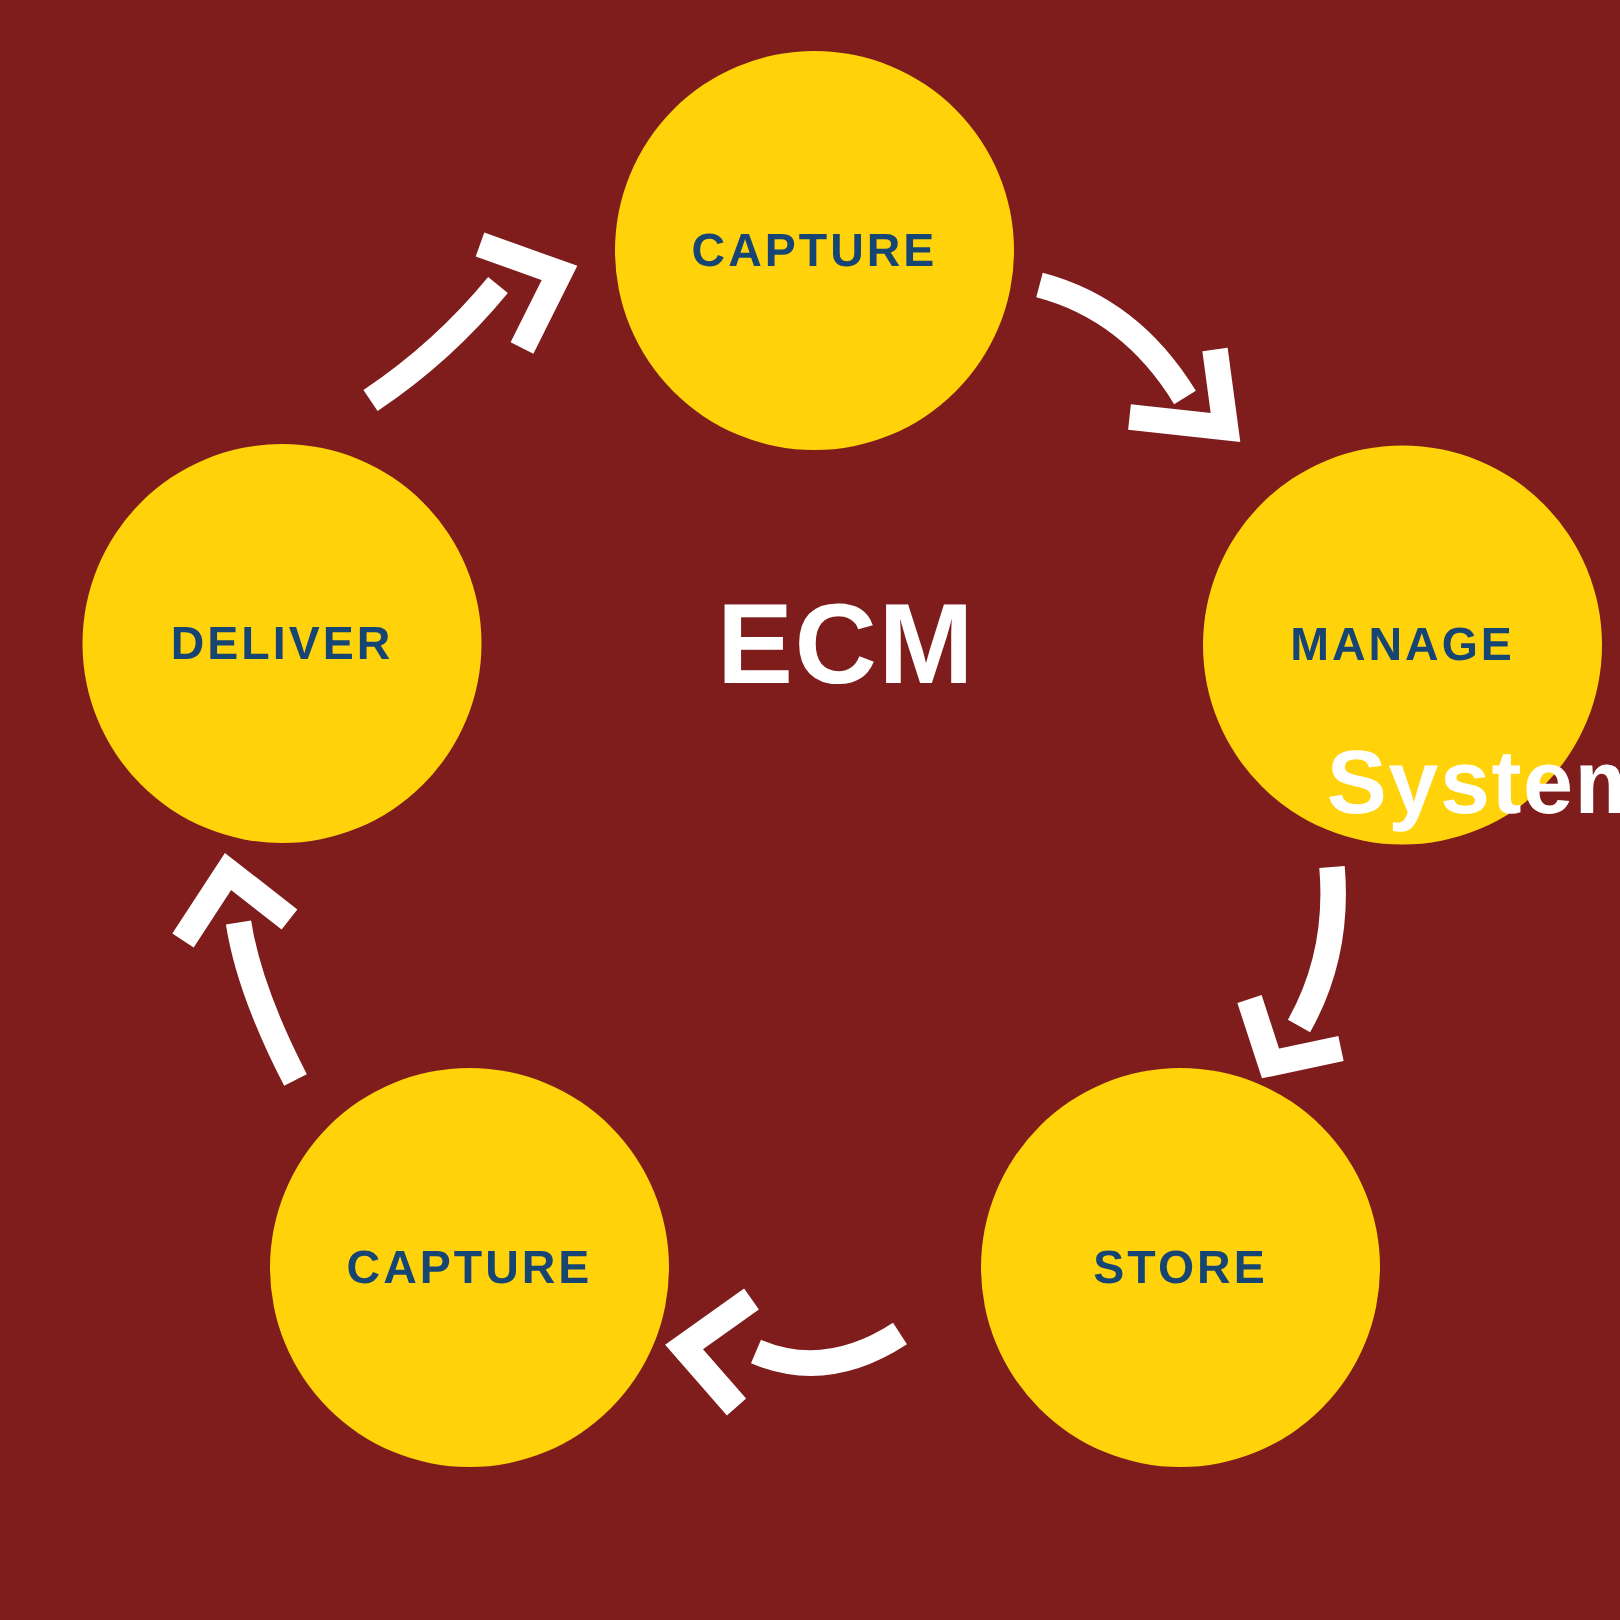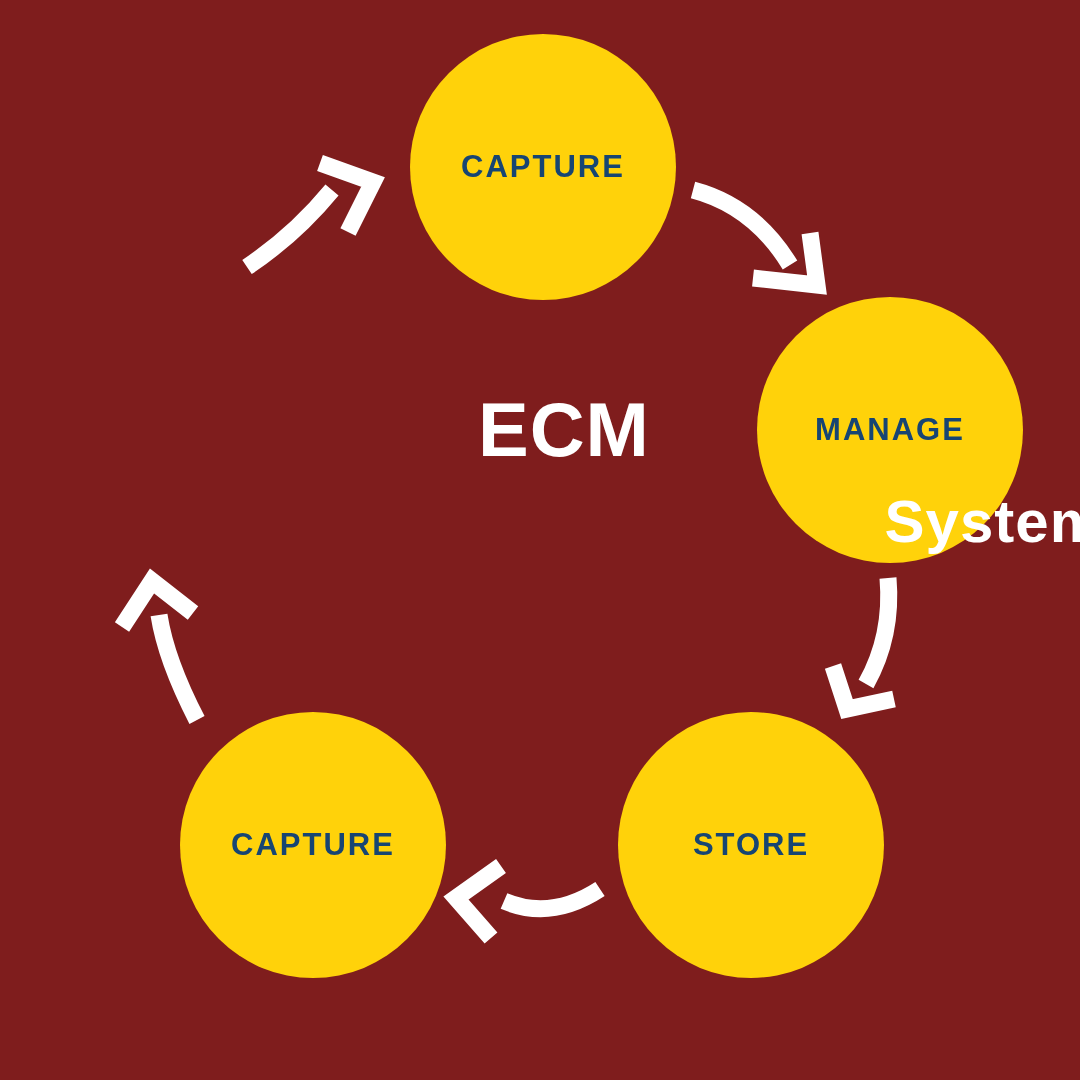--- a/index.html
+++ b/index.html
@@ -40,22 +40,22 @@
     justify-content: center;
   }
   .node-label {
     color: #174573;
     font-size: 31px;
     font-weight: 700;
     letter-spacing: 2px;
     text-align: center;
   }
   .node-capture  { left: 410px; top:  34px; }
-  .node-manage   { left: 757px; top: 297px; }
-  .node-store    { left: 618px; top: 712px; }
+  .node-manage   { left: 802px; top: 297px; }
+  .node-store    { left: 654px; top: 712px; }
   .node-preserve { left: 180px; top: 712px; }
   .node-deliver  { left:  55px; top: 296px; }
 
   .title {
     position: absolute;
     left: 0;
     top: 384px;
     width: 1080px;
     text-align: center;
     color: #FFFFFF;
@@ -112,19 +112,22 @@
   </div>
 
   <div class="node node-store">
     <span class="node-label">STORE</span>
   </div>
 
   <div class="node node-preserve">
     <span class="node-label">CAPTURE</span>
   </div>
 
+  <div class="node node-deliver">
+    <span class="node-label">DELIVER</span>
+  </div>
 
   <div class="title">
     <div class="title-line title-acronym">ECM</div>
     <div class="title-line title-word">System</div>
   </div>
 
 </div>
 
 </body></html>

